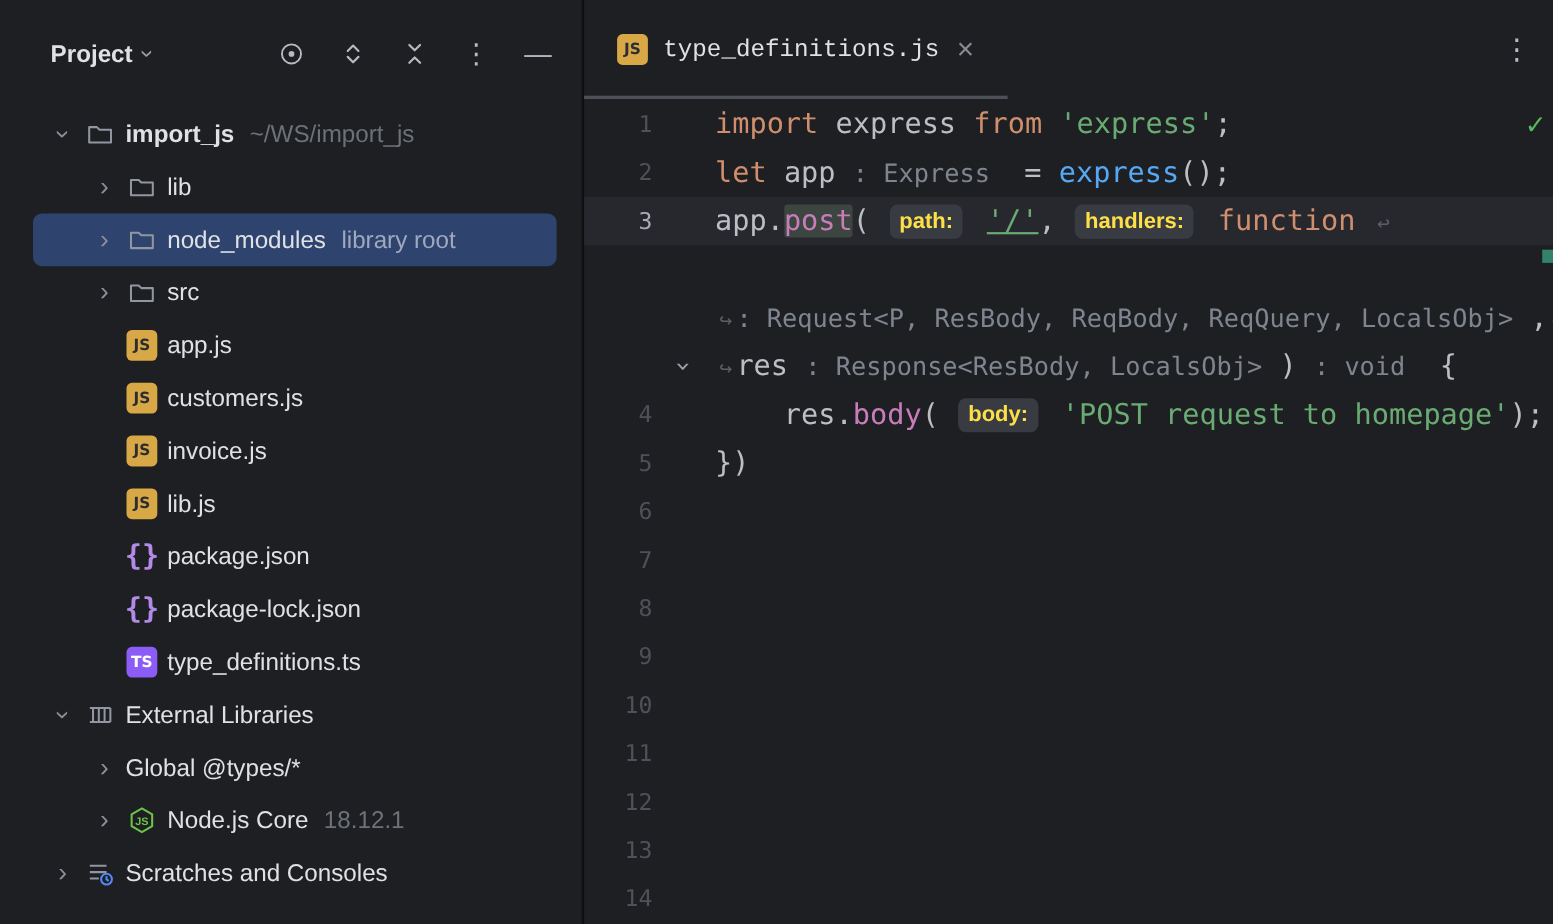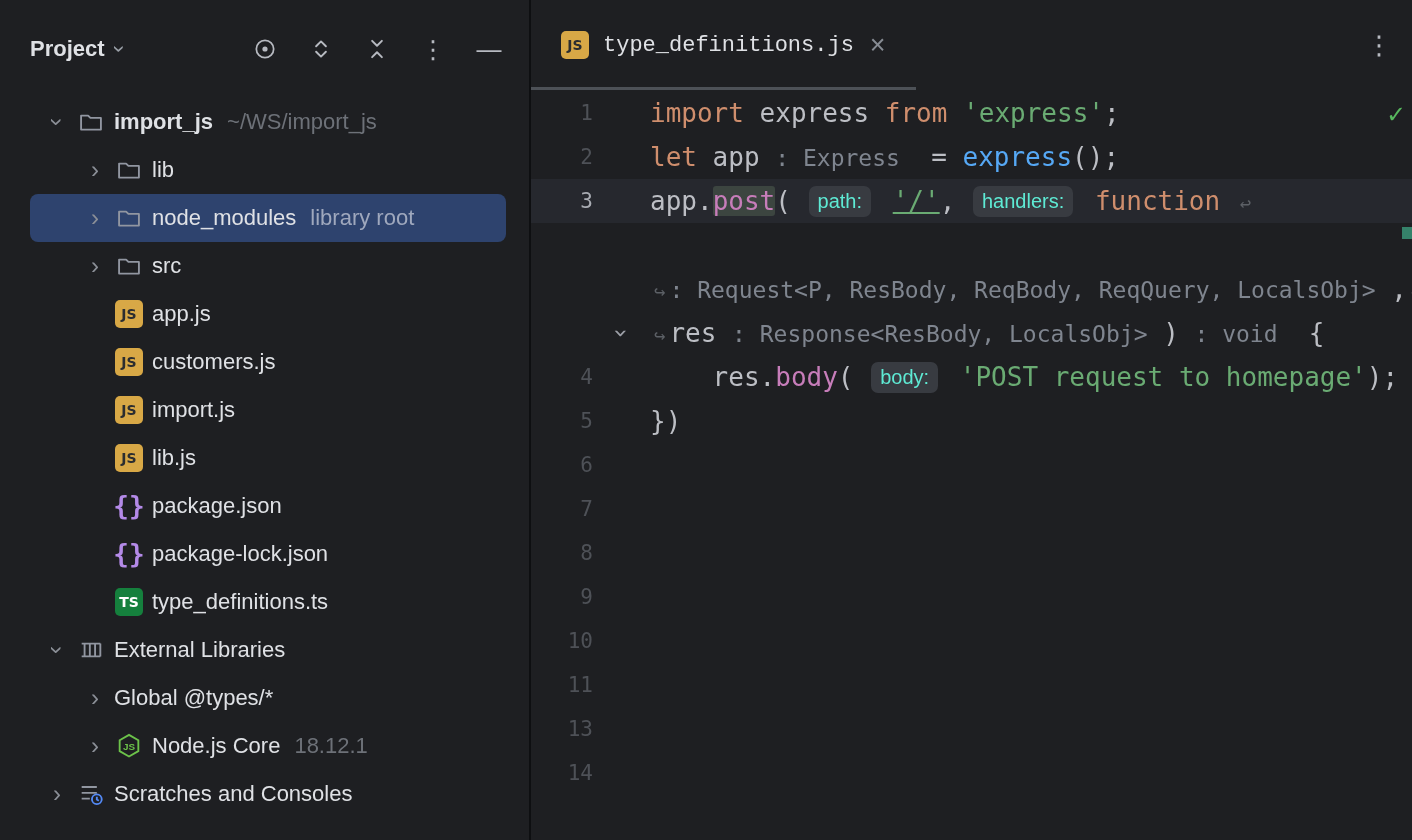--- a/index.html
+++ b/index.html
@@ -10,21 +10,21 @@
     font-family:"Liberation Sans", sans-serif;
     -webkit-font-smoothing:antialiased;
   }
   .app { display:flex; width:100%; height:100%; }
 
   
   .project-panel {
     width:531px; flex:none; display:flex; flex-direction:column;
     background:#1e1f22; border-right:2px solid #0e0f11;
   }
-  .pp-header { height:98px; flex:none; display:flex; align-items:center; padding:0 26px 0 30px; }
+  .pp-header { height:98px; flex:none; display:flex; align-items:center; padding:0 26px 0 46px; }
   .pp-title { display:flex; align-items:center; color:#dfe1e5; font-size:22px; font-weight:700; cursor:default; }
   .pp-chev { color:#9aa0a8; font-size:22px; margin-left:10px; font-weight:400; }
   .rot { display:inline-block; transform:rotate(90deg); }
   .pp-tools { margin-left:auto; display:flex; align-items:center; gap:28px; }
   .tool-btn { color:#b7bac1; width:28px; height:28px; display:flex; align-items:center; justify-content:center; font-size:25px; line-height:1; }
 
   .tree { flex:1; overflow:hidden; }
   .tree-row {
     height:48px; display:flex; align-items:center;
     margin:0 23px 0 30px; border-radius:8px;
@@ -36,21 +36,21 @@
   .tlabel.bold { font-weight:700; }
   .tsuffix { margin-left:14px; color:#6d7178; font-size:22px; }
   .tree-row.selected .tsuffix { color:#9fa8bd; }
 
   .badge {
     width:28px; height:28px; border-radius:5px;
     display:flex; align-items:center; justify-content:center;
     font-size:14px; font-weight:700; font-family:"DejaVu Sans", sans-serif;
   }
   .badge.js { background:#d8a846; color:#2b2d30; }
-  .badge.ts { background:#15803d; color:#ffffff; }
+  .badge.ts { background:#8b5cf6; color:#ffffff; }
   .json-braces { color:#b48ae8; font-size:26px; font-weight:700; font-family:"DejaVu Sans Mono", monospace; }
 
   
   .editor-area { flex:1; min-width:0; display:flex; flex-direction:column; background:#1e1f22; }
   .tabbar { height:90px; flex:none; display:flex; align-items:center; }
   .tab { height:100%; display:flex; align-items:center; padding:0 30px; position:relative; cursor:default; }
   .tab::after { content:""; position:absolute; left:0; right:0; bottom:0; height:3px; background:#4d5157; }
   .tab-label { color:#dfe1e5; font-size:22px; margin-left:14px;font-family:Liberation Mono, monospace; }
   .tab-close { color:#868b93; font-size:27px; margin-left:16px; line-height:1; }
   .tabbar-kebab { margin-left:auto; margin-right:20px; color:#b7bac1; font-size:26px; line-height:1; }
@@ -67,24 +67,24 @@
 
   .tk-pl   { color:#bcbec4; }
   .tk-kw   { color:#cf8e6d; }
   .tk-str  { color:#6aab73; }
   .tk-u    { text-decoration:underline; }
   .tk-fn   { color:#56a8f5; }
   .tk-mth  { color:#c77dba; }
   .tk-hl   { background:#3c4540; border-radius:3px; }
   .tk-hint { color:#7f858f; font-size:23px; }
   .tk-chip {
-    display:inline-block; background:#383b41; color:#5eead4;
+    display:inline-block; background:#383b41; color:#fde047;
     font-family:"Liberation Sans", sans-serif; font-size:20px;
     line-height:1.25; padding:3px 9px; border-radius:7px;
-    margin:0 6px 0 2px; vertical-align:2px;
+    margin:0 6px 0 2px; vertical-align:2px;font-weight:bold;
   }
   .tk-wrap { color:#5c6066; font-size:19px; margin:0 4px; }
 
   .check-mark { position:absolute; top:8px; right:8px; color:#57b85e; font-size:27px; font-weight:700; }
   .stripe-mark { position:absolute; top:137px; right:0; width:10px; height:12px; background:#35826a; }
 </style>
 </head>
 <body>
 
 <div class="app">
@@ -177,21 +177,21 @@
           <span class="ticon">
             <span class="badge js">JS</span>
           </span>
           <span class="tlabel">customers.js</span>
         </div>
         <div class="tree-row" style="padding-left: 46px;">
           <span class="tw"></span>
           <span class="ticon">
             <span class="badge js">JS</span>
           </span>
-          <span class="tlabel">import.js</span>
+          <span class="tlabel">invoice.js</span>
         </div>
         <div class="tree-row" style="padding-left: 46px;">
           <span class="tw"></span>
           <span class="ticon">
             <span class="badge js">JS</span>
           </span>
           <span class="tlabel">lib.js</span>
         </div>
         <div class="tree-row" style="padding-left: 46px;">
           <span class="tw"></span>
@@ -334,20 +334,25 @@
             <span class="gut">10</span>
             <span class="foldcol"></span>
             <span class="cline"></span>
           </div>
           <div class="crow">
             <span class="gut">11</span>
             <span class="foldcol"></span>
             <span class="cline"></span>
           </div>
           <div class="crow">
+            <span class="gut">12</span>
+            <span class="foldcol"></span>
+            <span class="cline"></span>
+          </div>
+          <div class="crow">
             <span class="gut">13</span>
             <span class="foldcol"></span>
             <span class="cline"></span>
           </div>
           <div class="crow">
             <span class="gut">14</span>
             <span class="foldcol"></span>
             <span class="cline"></span>
           </div>
         </div>

